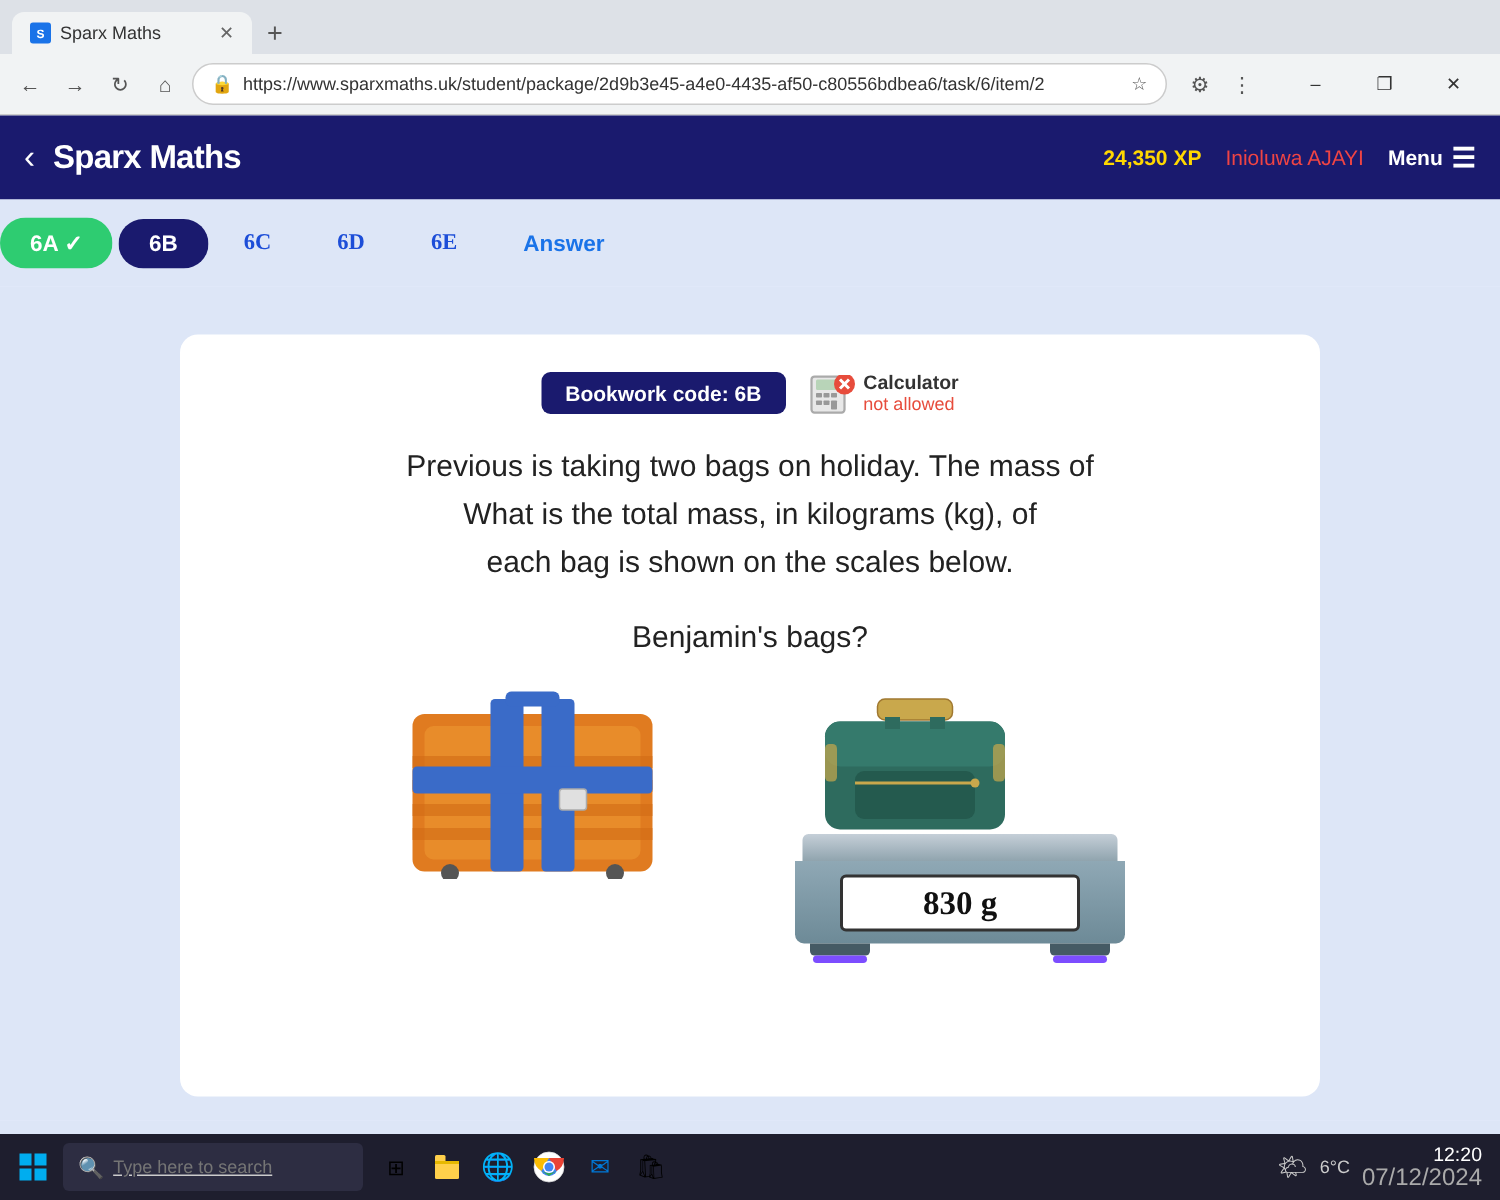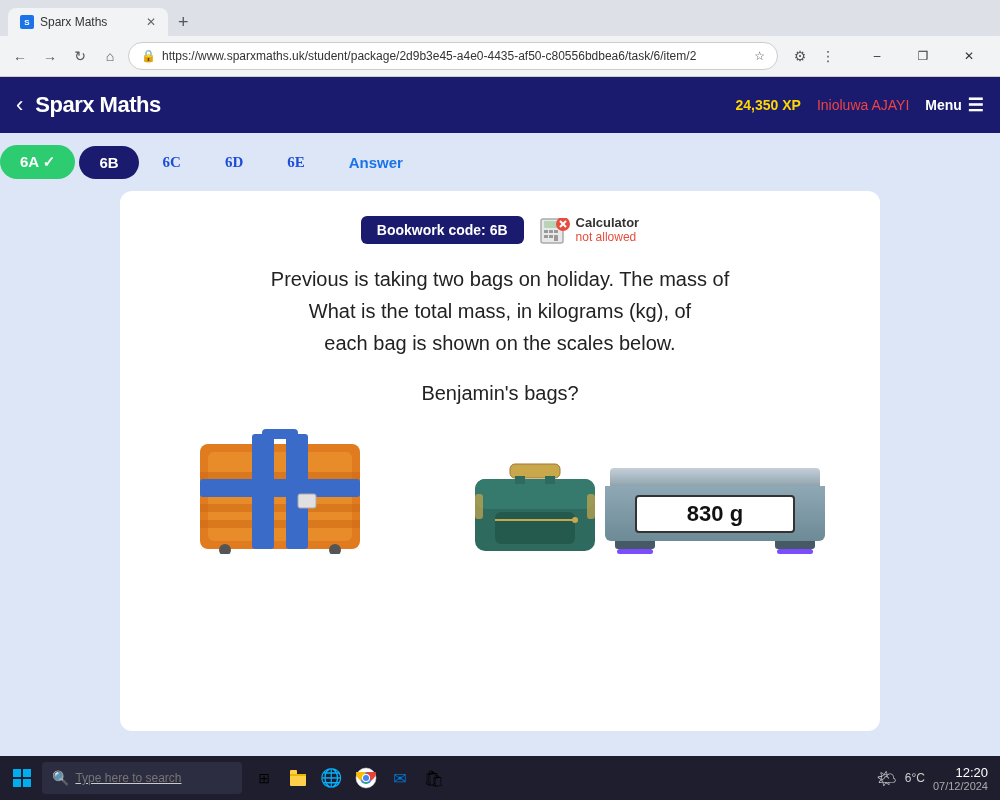--- a/index.html
+++ b/index.html
@@ -197,20 +197,21 @@
       justify-content: center;
     }
     .question-card {
       background: white;
       border-radius: 12px;
       width: 100%;
       max-width: 760px;
       padding: 24px 32px;
       overflow-y: auto;
       position: relative;
+      margin-top: 32px;
     }
     .bookwork-header {
       display: flex;
       align-items: center;
       justify-content: center;
       gap: 16px;
       margin-bottom: 20px;
     }
     .bookwork-badge {
       background: #1a1a6e;
@@ -237,22 +238,23 @@
 
     
     .scales-container {
       display: flex;
       justify-content: center;
       gap: 80px;
       margin-top: 8px;
     }
     .scale-item {
       display: flex;
-      flex-direction: row;
-      align-items: flex-end;
+      flex-direction: column;
+      align-items: flex-start;
+      font-family: Liberation Serif, serif;
     }
     .scale-display {
       background: white;
       border: 2px solid #333;
       border-radius: 4px;
       padding: 4px 20px;
       font-size: 22px;
       font-weight: 700;
       color: #111;
       width: 160px;
@@ -353,21 +355,21 @@
       margin-left: auto;
       display: flex;
       align-items: center;
       gap: 8px;
       color: #ccc;
       font-size: 12px;
       padding-right: 8px;
     }
     .taskbar-time { text-align: right; }
     .taskbar-time .time { font-size: 13px; font-weight: 500; color: white; }
-    .taskbar-time .date { font-size: 11px; color: #aaa; }
+    .taskbar-time .date { font-size: 16px; color: #aaa; }
 
     
     .bag-svg { display: block; }
 
     
     .question-card::-webkit-scrollbar { width: 6px; }
     .question-card::-webkit-scrollbar-track { background: #f1f1f1; border-radius: 3px; }
     .question-card::-webkit-scrollbar-thumb { background: #ccc; border-radius: 3px; }
   </style>
 </head>

